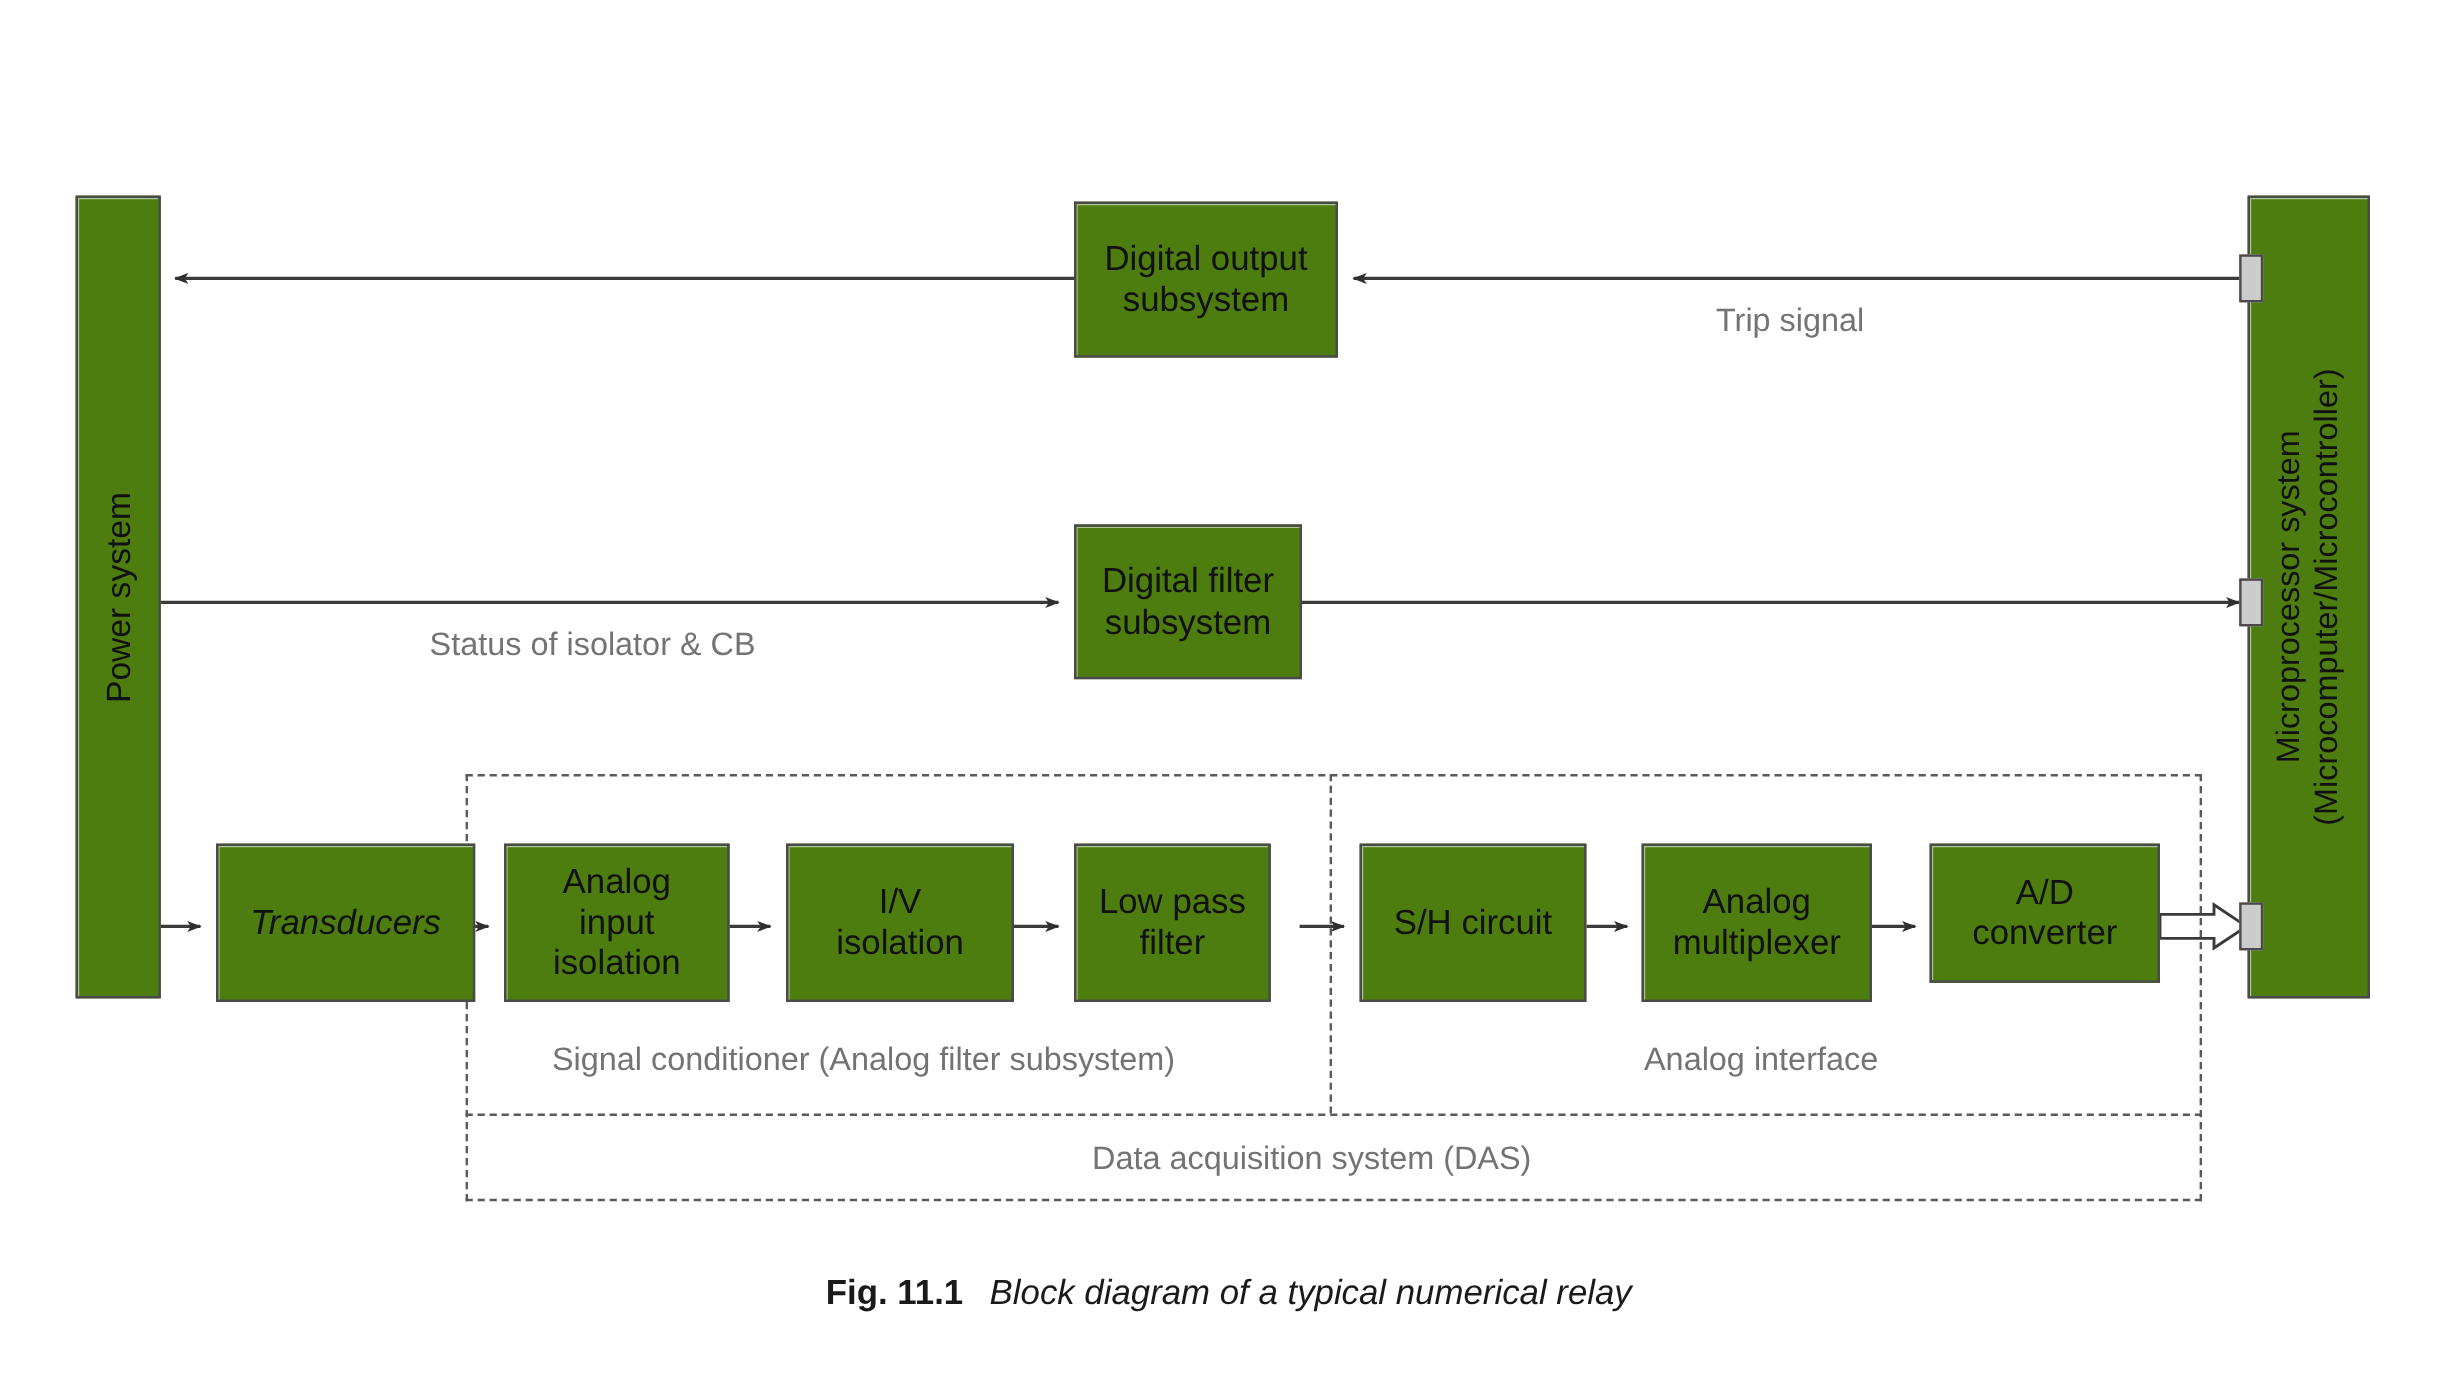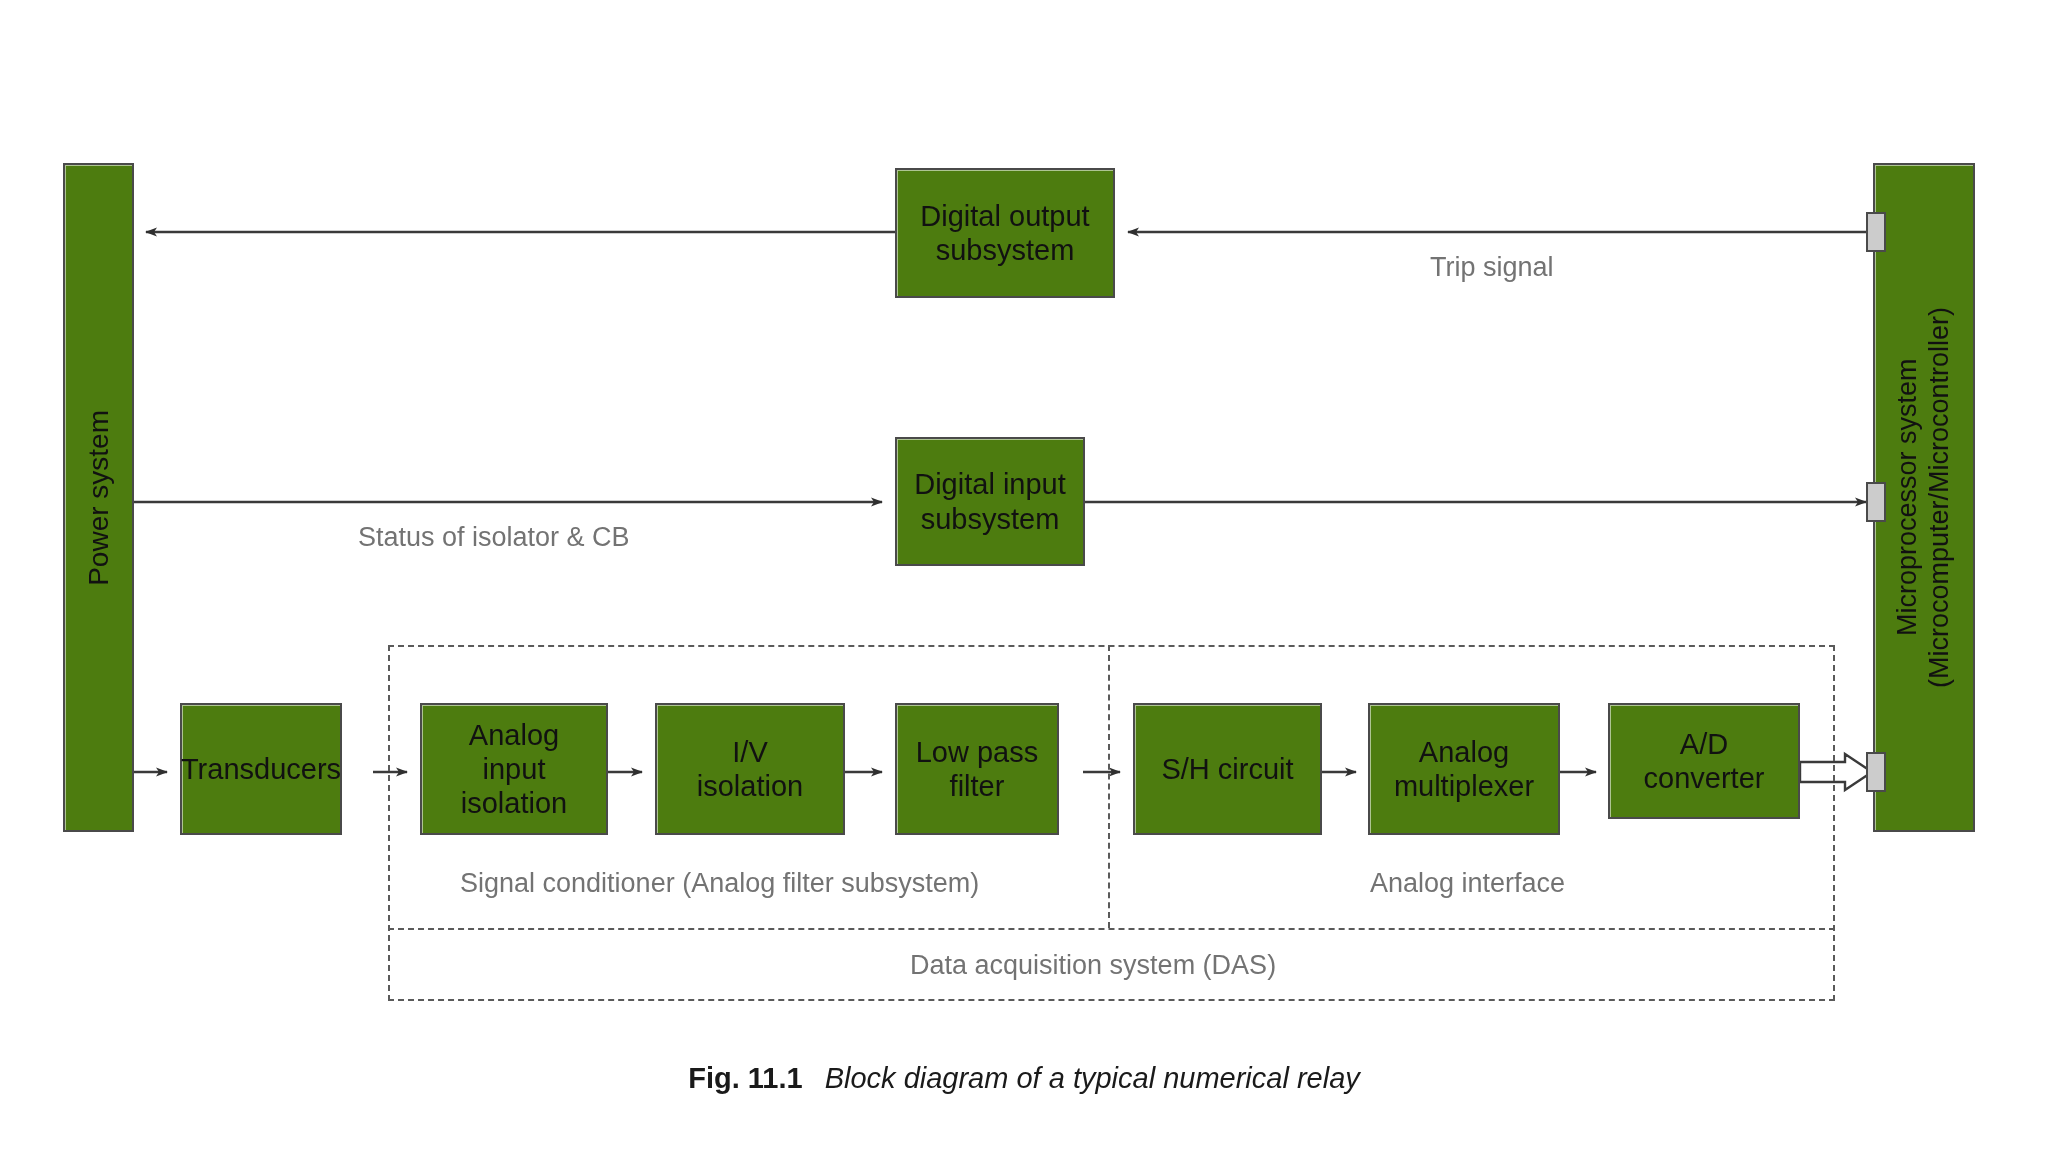--- a/index.html
+++ b/index.html
@@ -125,31 +125,31 @@
   <div class="port" style="left:1866px;top:212px;"></div>
   <div class="port" style="left:1866px;top:482px;"></div>
   <div class="port" style="left:1866px;top:752px;"></div>
 
   <div class="blk" style="left:895px;top:168px;width:220px;height:130px;font-size:29px;">
     <span style="white-space:pre-line;">Digital output
 subsystem</span>
   </div>
 
   <div class="blk" style="left:895px;top:437px;width:190px;height:129px;font-size:29px;">
-    <span style="white-space:pre-line;">Digital input
+    <span style="white-space:pre-line;">Digital filter
 subsystem</span>
   </div>
 
   <div class="dashbox" style="left:388px;top:645px;width:1447px;height:356px;"></div>
 
   <div class="dashline-h" style="left:388px;top:928px;width:1447px;"></div>
 
   <div class="dashline" style="left:1108px;top:645px;height:283px;"></div>
 
-  <div class="blk" style="left:180px;top:703px;width:162px;height:132px;font-size:29px;">
+  <div class="blk" style="left:180px;top:703px;width:216px;height:132px;font-size:29px;font-style:italic;">
     <span>Transducers</span>
   </div>
 
   <div class="blk" style="left:420px;top:703px;width:188px;height:132px;font-size:29px;">
     <span style="white-space:pre-line;">Analog
 input
 isolation</span>
   </div>
 
   <div class="blk" style="left:655px;top:703px;width:190px;height:132px;font-size:29px;">

